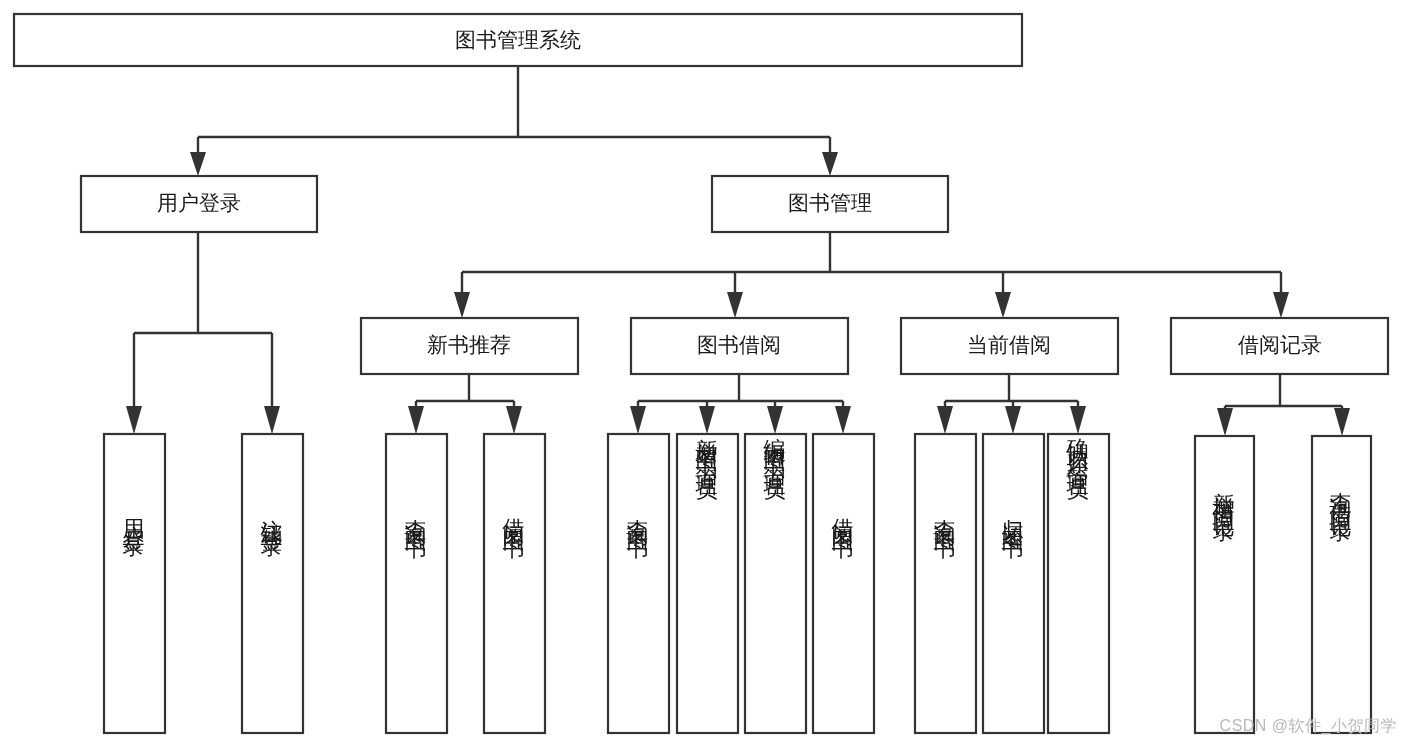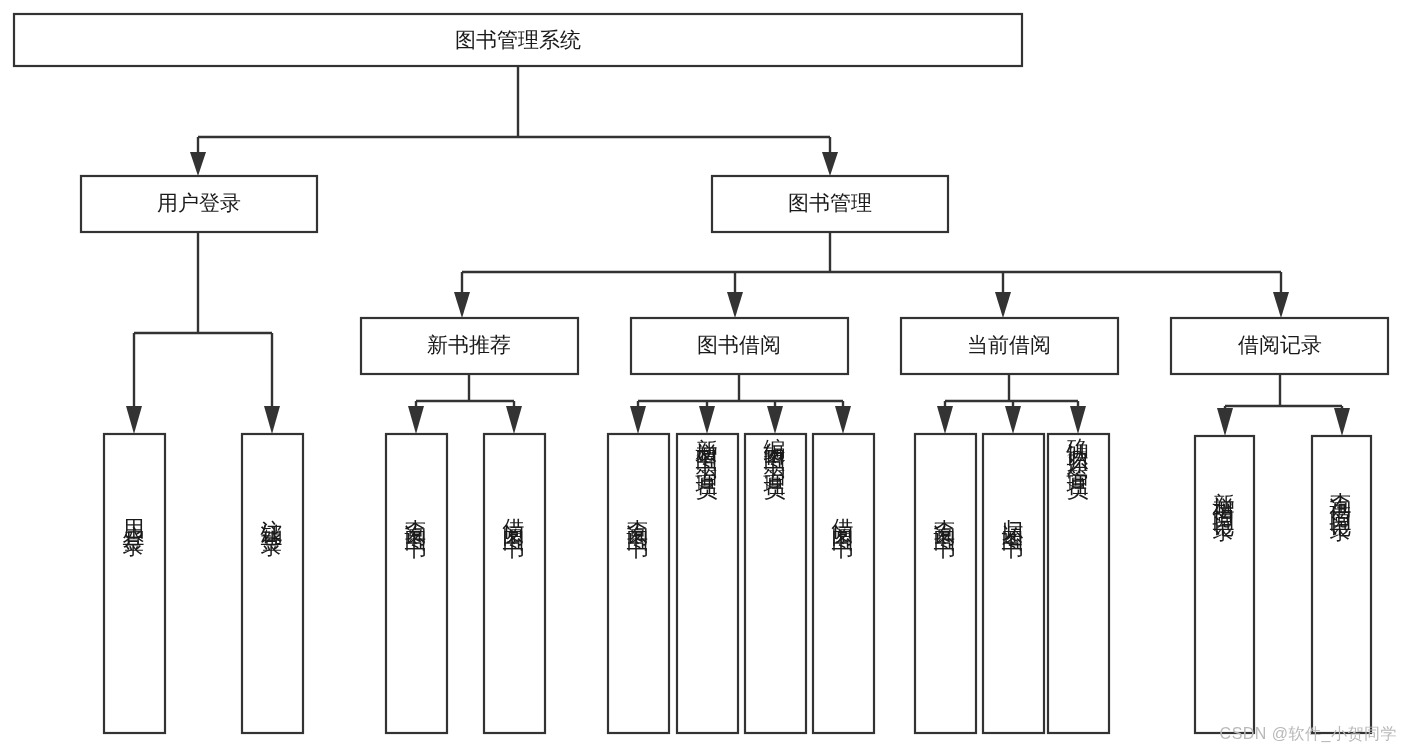--- a/index.html
+++ b/index.html
@@ -51,21 +51,21 @@
   }
   .node-label-v {
     font-family: "Liberation Sans", "DejaVu Sans", sans-serif;
     font-size: 22px;
     fill: #1a1a1a;
     text-anchor: middle;
   }
   .watermark-text {
     position: absolute;
     right: 8px;
-    bottom: 2px;
+    bottom: 10px;
     font-family: "Liberation Sans", "DejaVu Sans", sans-serif;
     font-size: 16px;
     color: #b9b9b9;
     letter-spacing: 0.5px;
     white-space: nowrap;
     user-select: none;
     margin-top: 48px;
   }
 </style>
 </head>

